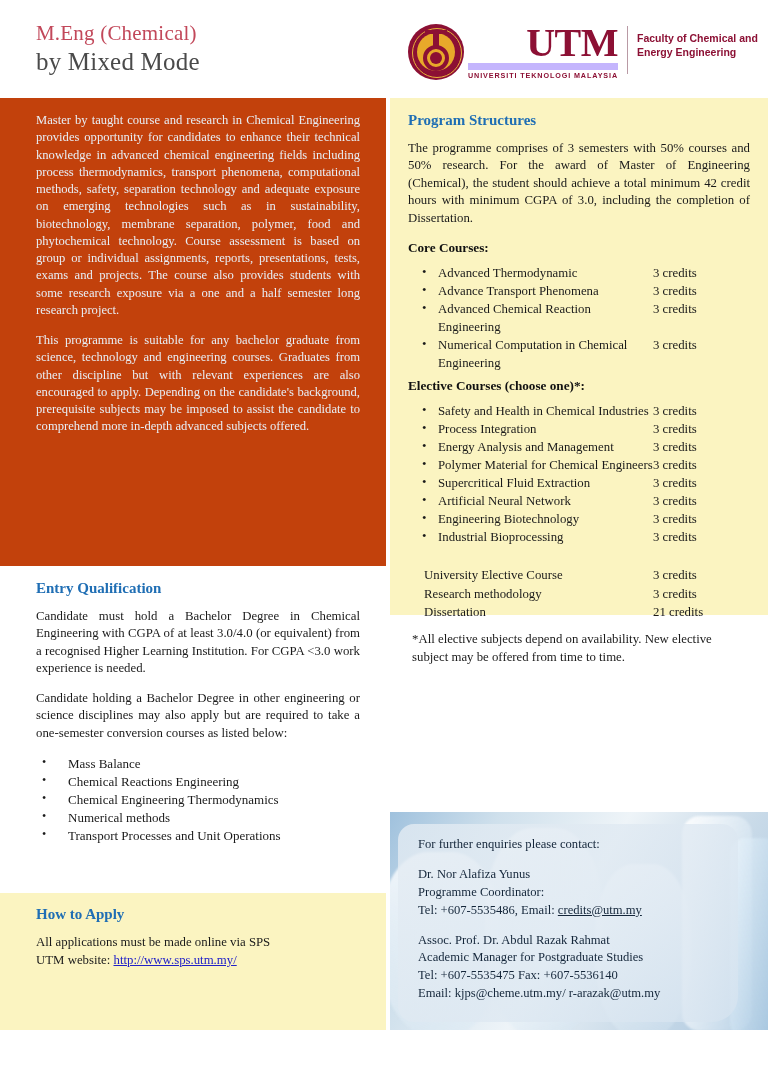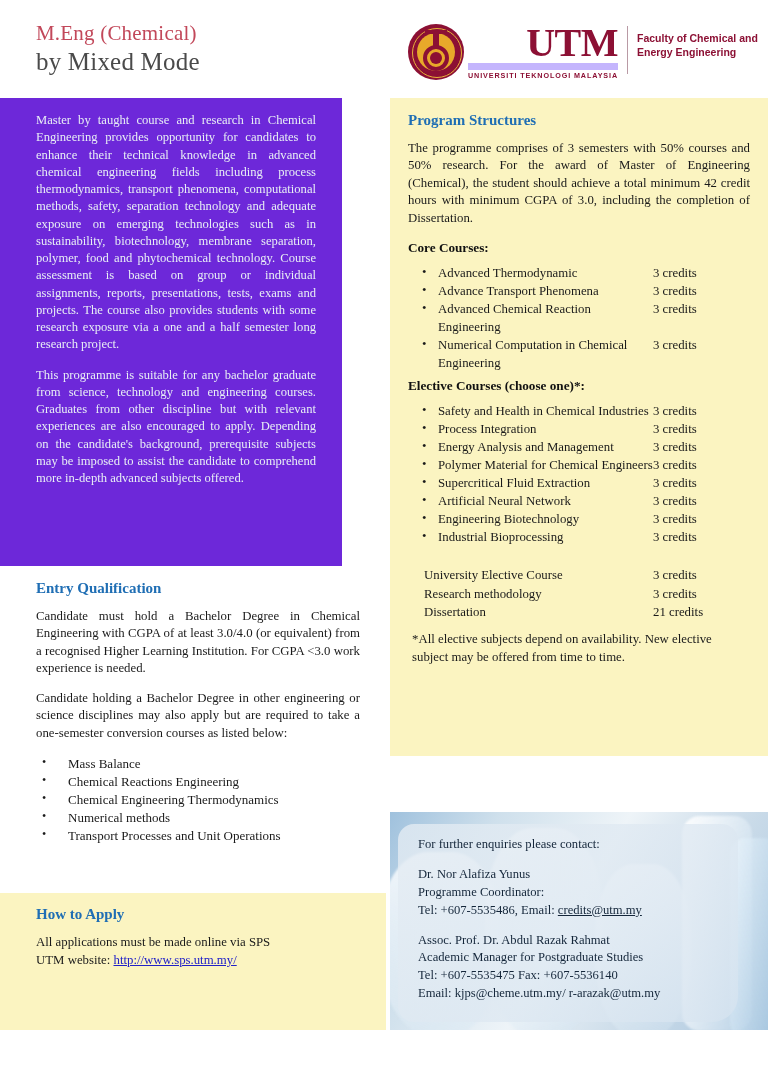--- a/index.html
+++ b/index.html
@@ -63,22 +63,22 @@
     border-top:7px solid #c4b5fd;padding-top:1px;
   }
   .brand-divider{width:1px;align-self:stretch;background:#b99aa5;margin:2px 9px 6px 9px;}
   .faculty{
     font-family:"Liberation Sans", sans-serif;font-weight:bold;font-size:10.5px;
     color:#8c1034;line-height:1.32;padding-top:8px;max-width:140px;
   }
 
   
   .blue-panel{
-    position:absolute;left:0;top:98px;width:342px;height:468px;
-    background:#6d28d9;box-sizing:border-box;padding:14px 26px 10px 36px;
+    position:absolute;left:0;top:98px;width:386px;height:468px;
+    background:#c2410c;box-sizing:border-box;padding:14px 26px 10px 36px;
   }
   .blue-panel p{
     margin:0 0 13px 0;color:#e8eef5;font-size:12.6px;line-height:1.37;
     text-align:justify;text-justify:inter-word;
   }
 
   .left-white{
     position:absolute;left:0;top:566px;width:386px;height:327px;background:#ffffff;
     box-sizing:border-box;padding:14px 26px 0 36px;
   }
@@ -93,21 +93,21 @@
 
   .apply-panel{
     position:absolute;left:0;top:893px;width:386px;height:137px;background:#fbf4c1;
     box-sizing:border-box;padding:13px 26px 0 36px;
   }
   .apply-panel p{margin:0;font-size:12.8px;line-height:1.38;color:#1a1a1a;}
   .link{color:#2020c8;text-decoration:underline;}
 
   
   .yellow-panel{
-    position:absolute;left:390px;top:98px;width:378px;height:658px;background:#fbf4c1;
+    position:absolute;left:390px;top:98px;width:378px;height:517px;background:#fbf4c1;
     box-sizing:border-box;padding:14px 18px 0 18px;
   }
   .yellow-panel p{margin:0 0 13px 0;font-size:12.8px;line-height:1.36;color:#1a1a1a;text-align:justify;}
   .sub-head{font-weight:bold;font-size:13.2px;color:#111;margin:3px 0 8px 0;}
   .course-list{list-style:none;margin:0 0 6px 0;padding:0;}
   .course-row{position:relative;font-size:12.8px;line-height:1.41;color:#1a1a1a;padding-left:30px;}
   .course-row .bullet{position:absolute;left:14px;top:-1px;}
   .course-row .nm{display:inline-block;width:215px;vertical-align:top;}
   .course-row .cr{display:inline-block;vertical-align:top;}
   .plain-list{margin:0 0 4px 0;padding:0 0 0 16px;list-style:none;}

